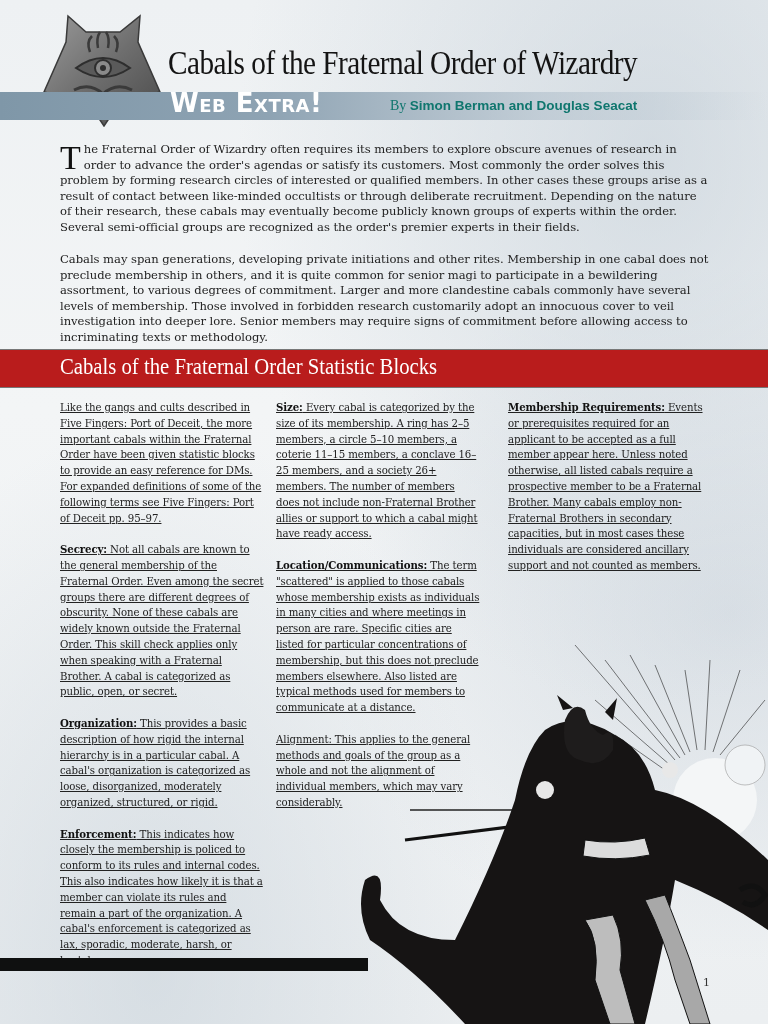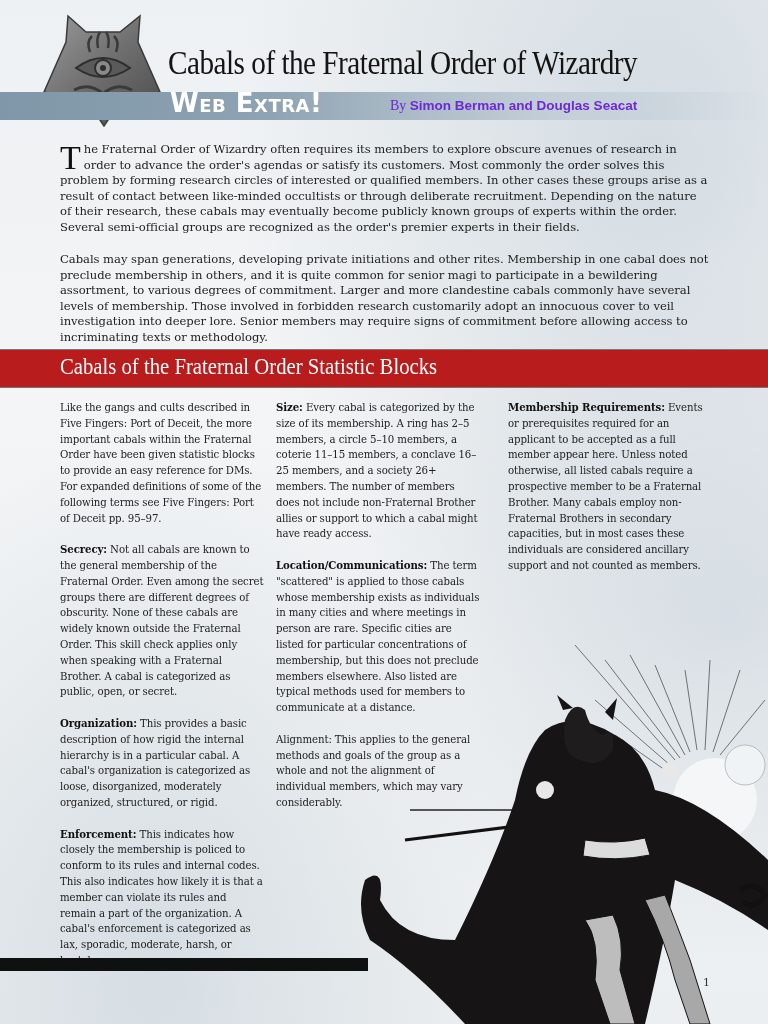--- a/index.html
+++ b/index.html
@@ -23,21 +23,21 @@
     position: absolute; left: 0; top: 92px; width: 768px; height: 28px;
     background: linear-gradient(90deg, #7f97a8 0%, #8ea3b3 35%, rgba(175,190,202,0.6) 70%, rgba(230,236,240,0) 100%);
   }
   .web-extra {
     position: absolute; left: 170px; top: 88px;
     font-family: "DejaVu Sans", sans-serif; font-weight: bold; font-size: 26px;
     color: #ffffff; letter-spacing: 0.5px; font-variant: small-caps; text-align: center;
   }
   .byline {
     position: absolute; left: 390px; top: 98px;
-    font-family: "Liberation Serif", serif; font-size: 14px; color: #6d28d9; white-space: nowrap;
+    font-family: "Liberation Serif", serif; font-size: 14px; color: #0f766e; white-space: nowrap;
   }
   .byline b { font-family: "Liberation Sans", sans-serif; font-size: 13.5px; }
   .intro {
     position: absolute; left: 60px; width: 650px;
     font-size: 11.6px; line-height: 15.6px; color: #222;
     letter-spacing: -0.05px;
   }
   .intro p { margin: 0; }
   .dropcap {
     float: left; font-family: "Liberation Serif", serif; font-size: 34px; line-height: 28px;
@@ -47,21 +47,21 @@
     position: absolute; left: 0; top: 349px; width: 768px; height: 37px;
     background: #b91c1c; border-top: 1px solid #777; border-bottom: 1px solid #777;
   }
   .section-bar span {
     position: absolute; left: 60px; top: 4px;
     font-family: "Liberation Serif", serif; font-size: 23px; color: #fff;
     white-space: nowrap; transform: scaleX(0.9); transform-origin: left top;
   }
   .col {
     position: absolute; top: 400px; width: 205px;
-    font-size: 10.2px; line-height: 15.8px; color: #222; letter-spacing: -0.1px;
+    font-size: 10.2px; line-height: 15.8px; color: #222; letter-spacing: -0.1px; text-decoration: underline;
   }
   .col p { margin: 0 0 15.8px 0; }
   .col b { color: #111; }
   .col1 { left: 60px; }
   .col2 { left: 276px; }
   .col3 { left: 508px; }
   .bottom-rule {
     position: absolute; left: 0; top: 958px; width: 368px; height: 13px; background: #0f1010;
   }
   .illustration { position: absolute; left: 345px; top: 640px; width: 423px; height: 384px; }

